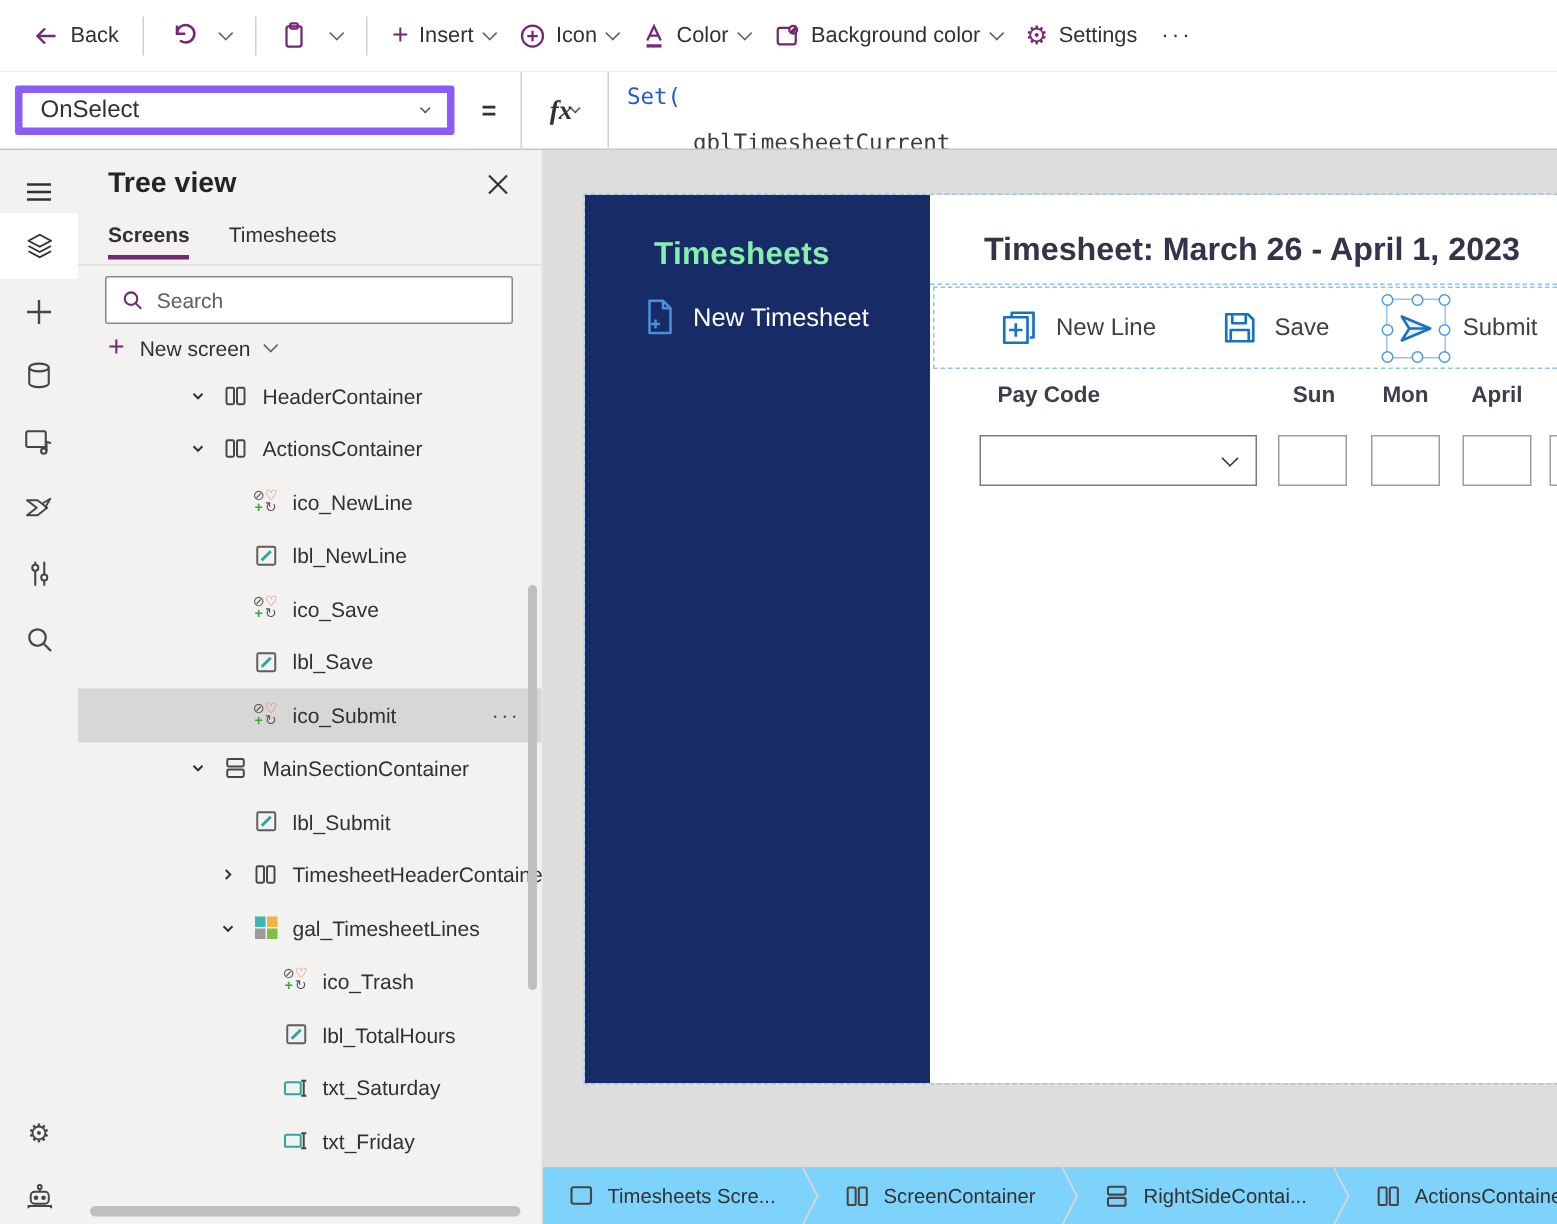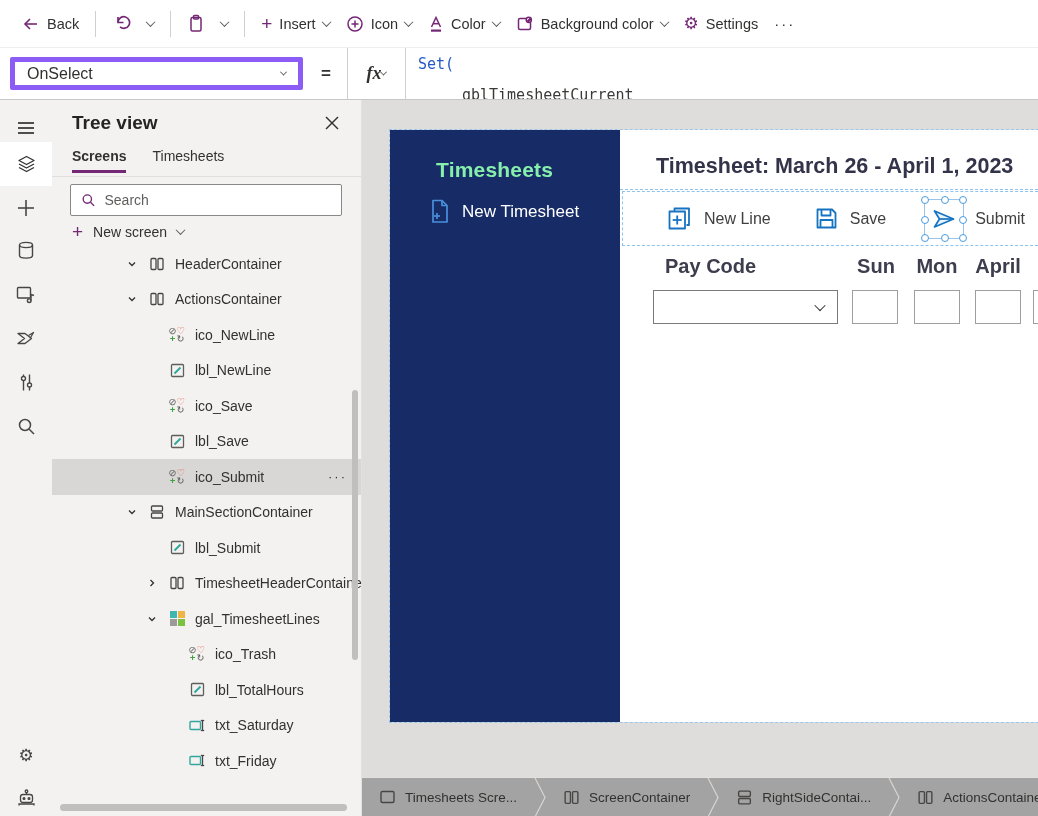--- a/index.html
+++ b/index.html
@@ -88,33 +88,33 @@
   .am-actions { position:absolute; left:2px; right:0; top:61px; height:55px;
     border-top:1.5px dashed #8fc3ef; border-bottom:1.5px dashed #8fc3ef; border-left:1.5px dashed #8fc3ef;
     display:flex; align-items:center; }
   .act { display:flex; align-items:center; gap:11px; font-size:16px; color:#404040; }
   .act-newline { margin-left:43px; } .act-save { margin-left:43px; } .act-submit { margin-left:38px; }
   .submit-sel { position:relative; width:40px; height:40px; border:1px solid #9cc4e8;
     display:flex; align-items:center; justify-content:center; }
   .h { position:absolute; width:8px; height:8px; border:1.6px solid #4a9be0; border-radius:50%; background:#fff; }
   .h.tl{left:-4px;top:-4px;} .h.tr{right:-4px;top:-4px;} .h.bl{left:-4px;bottom:-4px;} .h.br{right:-4px;bottom:-4px;}
   .h.ml{left:-4px;top:16px;} .h.mr{right:-4px;top:16px;} .h.tm{left:16px;top:-4px;} .h.bm{left:16px;bottom:-4px;}
-  .am-cols { position:absolute; top:125px; left:0; right:0; height:18px; font-size:20px; font-weight:700; color:#3d3d4e; }
+  .am-cols { position:absolute; top:125px; left:0; right:0; height:18px; font-size:15px; font-weight:700; color:#3d3d4e; }
   .col-paycode { position:absolute; left:45px; }
   .col-day { position:absolute; transform:translateX(-50%); }
   .c-sun{left:256px;} .c-mon{left:317px;} .c-tues{left:378px;}
   .am-inputs { position:absolute; top:160px; left:0; right:0; height:36px; }
   .dd { position:absolute; left:33px; width:185px; height:34px; border:1px solid#7a7a7a; background:#fff;
     display:flex; align-items:center; justify-content:flex-end; padding-right:13px; }
   .dd .chev { width:8px; height:8px; border-color:#323130; border-width:1.8px; }
   .cell { position:absolute; width:46px; height:34px; border:1px solid #9e9e9e; background:#fff; }
   .x1{left:232px;} .x2{left:294px;} .x3{left:355px;} .x4{left:413px;}
 
   
-  .status-bar { position:absolute; left:0; right:0; bottom:0; height:39px; background:#a3a3a3;
+  .status-bar { position:absolute; left:0; right:0; bottom:0; height:39px; background:#7dd3fc;
     border-top:1px solid #e3e1df; display:flex; align-items:stretch; overflow:hidden; }
   .sb-item { display:flex; align-items:center; gap:9px; font-size:13.5px; color:#323130;
     padding:0 17px; white-space:nowrap; }
   .sb-sep { flex:none; }
 </style>
 </head>
 <body>
 
 <div class="toolbar">
   <div class="tb-item">

